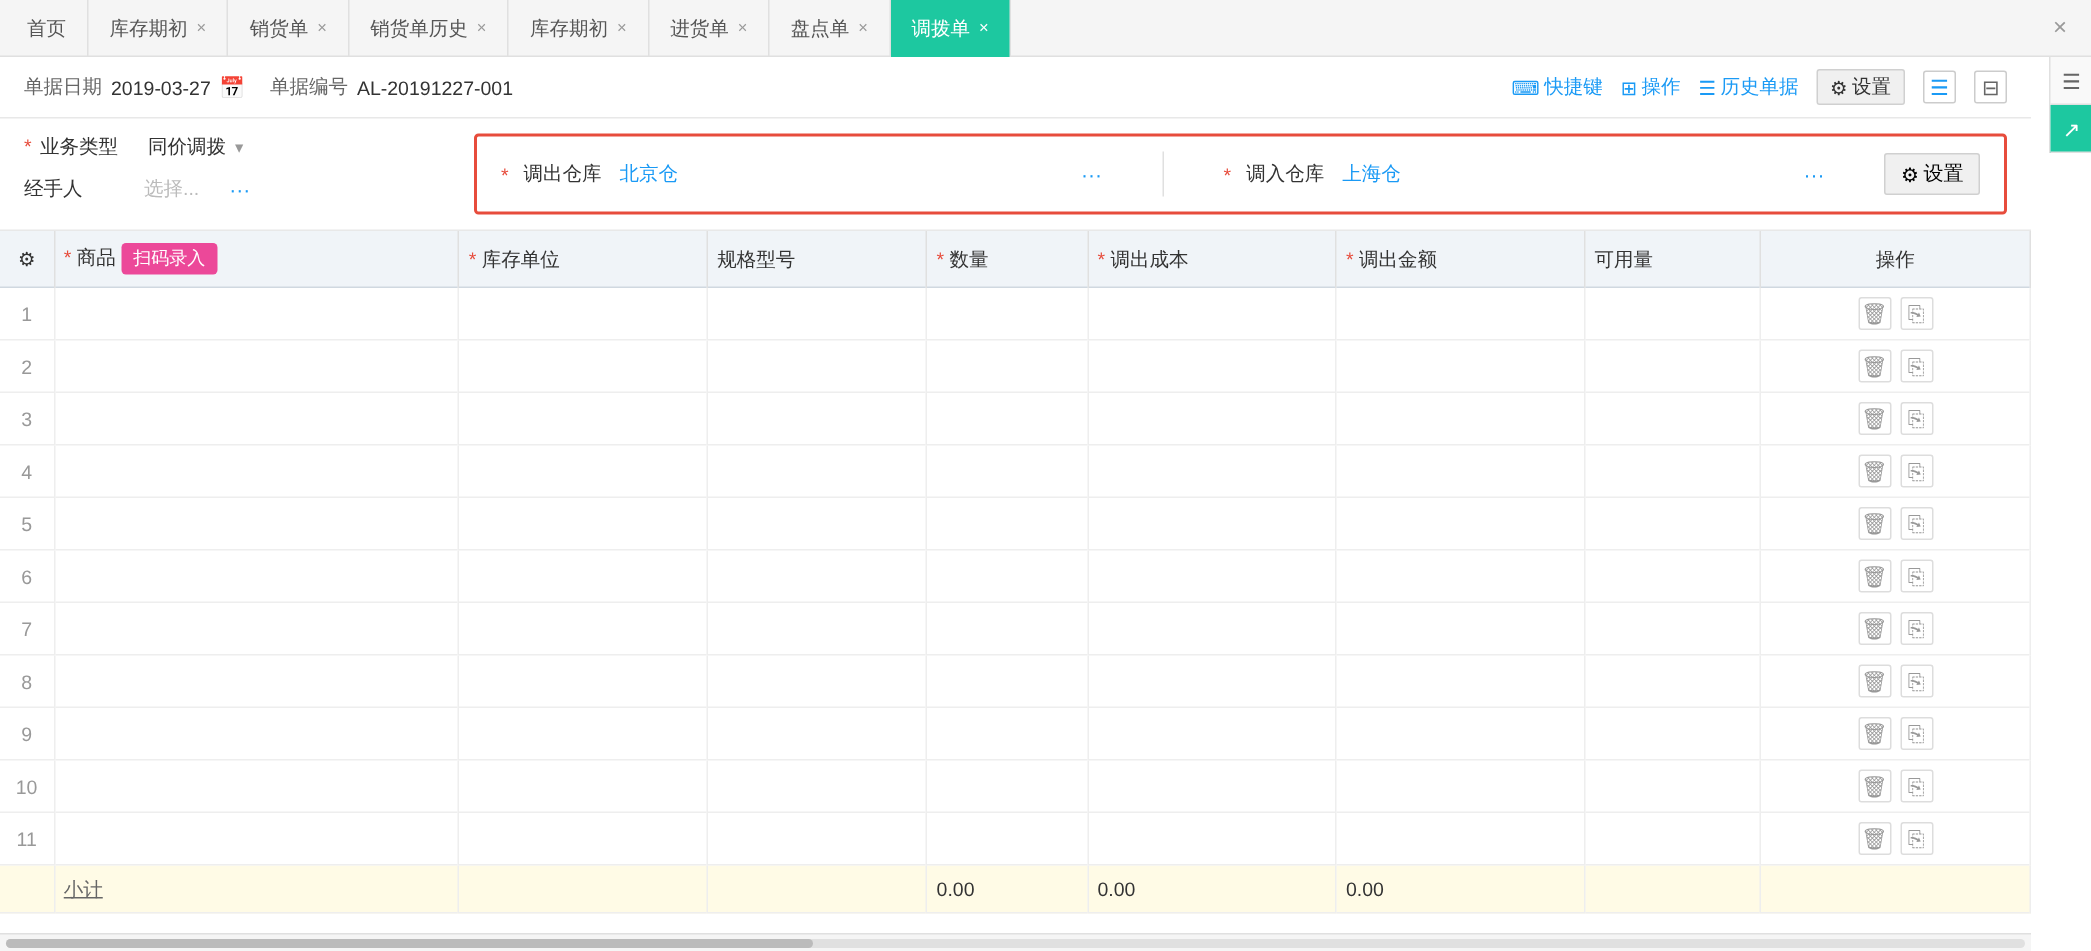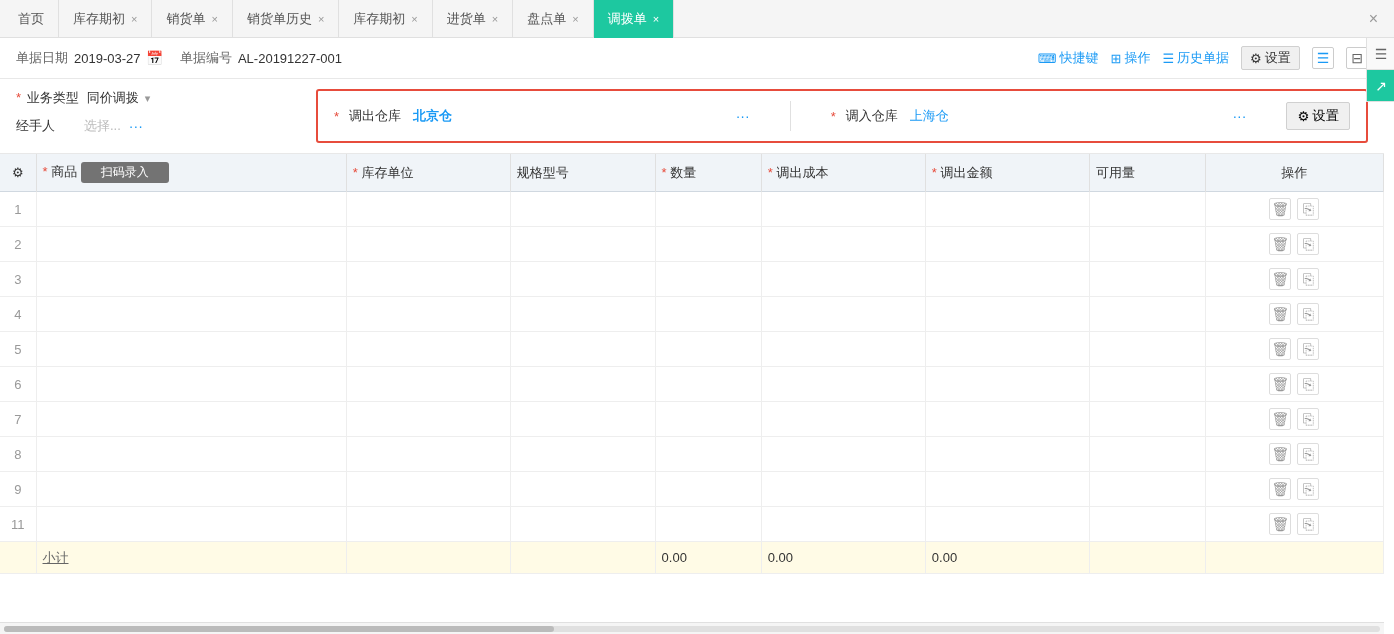--- a/index.html
+++ b/index.html
@@ -94,21 +94,21 @@
     }
     .form-left {
       display: flex;
       flex-direction: column;
       gap: 10px;
       min-width: 280px;
     }
     .form-field {
       display: flex;
       align-items: center;
-      gap: 8px;
+      gap: 20px;
     }
     .field-label {
       color: #333;
       white-space: nowrap;
       min-width: 60px;
     }
     .required-star { color: #e74c3c; margin-right: 2px; }
     .field-select {
       display: flex;
       align-items: center;
@@ -202,25 +202,25 @@
     }
 
     
     .gear-col {
       text-align: center;
       width: 36px;
     }
 
     
     .scan-btn {
-      background: #737373;
+      background: #ec4899;
       color: #fff;
       border: none;
       border-radius: 3px;
-      padding: 2px 20px;
+      padding: 2px 8px;
       font-size: 12px;
       cursor: pointer;
       white-space: nowrap;
     }
 
     
     .right-sidebar {
       position: fixed;
       right: 0;
       top: 38px;
@@ -243,21 +243,21 @@
     }
     .sidebar-icon.active-green {
       background: #1dc8a0;
       color: #fff;
     }
 
     .main-content {
       display: flex;
       flex-direction: column;
       height: calc(100vh - 38px);
-      margin-right: 10px;
+      margin-right: 40px;
     }
 
     .scrollbar-row {
       height: 12px;
       background: #f5f5f5;
       border-top: 1px solid #e0e0e0;
       display: flex;
       align-items: center;
       padding: 0 4px;
     }
@@ -369,21 +369,21 @@
         </span>
         <span style="color:#bbb; font-size:13px;">选择...</span>
         <span class="three-dots">···</span>
       </div>
     </div>
 
     <div class="highlight-box">
       <div class="warehouse-field">
         <span class="required-star">*</span>
         <span style="color:#333; margin-right:4px;">调出仓库</span>
-        <span style="color:#1a9af5; font-weight:700;">北京仓</span>
+        <span style="color:#1a9af5; font-weight:400;">北京仓</span>
         <span style="flex:1;"></span>
         <span class="three-dots">···</span>
       </div>
       <div class="warehouse-divider"></div>
       <div class="warehouse-field">
         <span class="required-star">*</span>
         <span style="color:#333; margin-right:4px;">调入仓库</span>
         <span style="color:#1a9af5; font-weight:500;">上海仓</span>
         <span style="flex:1;"></span>
         <span class="three-dots">···</span>
@@ -552,20 +552,36 @@
             <td></td>
             <td></td>
             <td></td>
           <td>
               <div class="ops-col">
                 <span class="op-icon">🗑</span>
                 <span class="op-icon">⎘</span>
               </div>
             </td>
         </tr>
+        <tr>
+          <td class="row-num">10</td>
+          <td></td>
+            <td></td>
+            <td></td>
+            <td></td>
+            <td></td>
+            <td></td>
+            <td></td>
+          <td>
+              <div class="ops-col">
+                <span class="op-icon">🗑</span>
+                <span class="op-icon">⎘</span>
+              </div>
+            </td>
+        </tr>
 
         <tr>
           <td class="row-num">11</td>
           <td></td>
             <td></td>
             <td></td>
             <td></td>
             <td></td>
             <td></td>
             <td></td>

